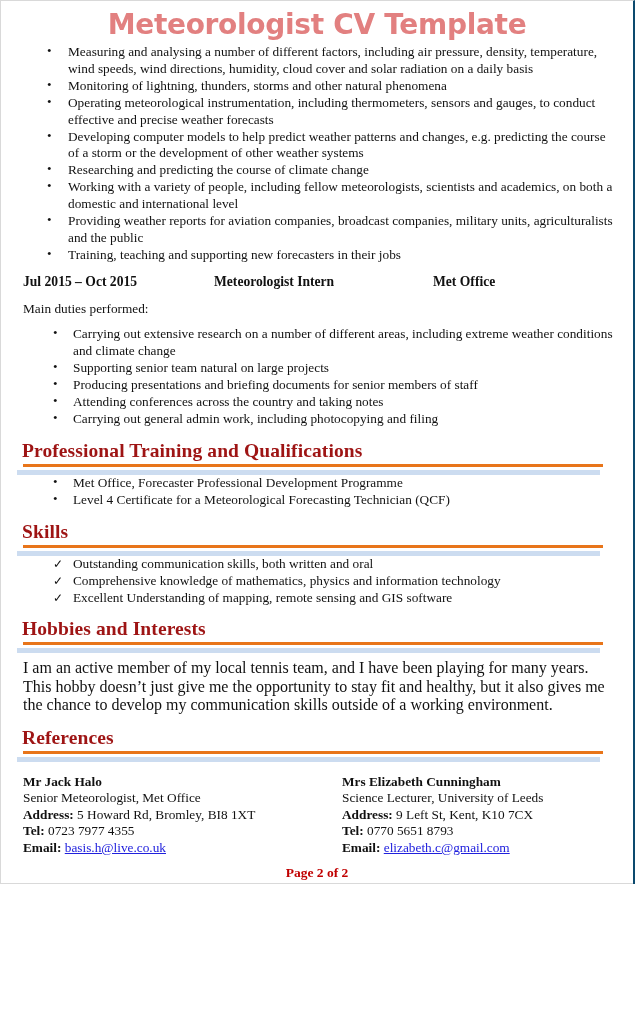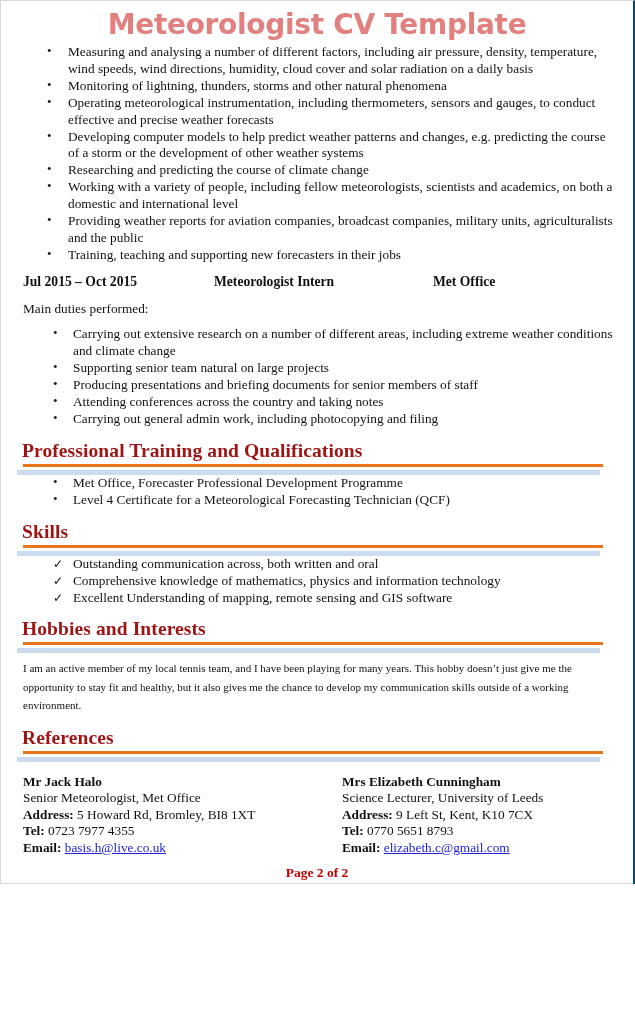--- a/index.html
+++ b/index.html
@@ -119,21 +119,21 @@
   .rule-blue {
     position: absolute;
     left: 0px;
     right: 17px;
     top: 6px;
     height: 5px;
     background: #ccdcf0;
   }
 
   .body-para {
-    font-size: 11px;
+    font-size: 16px;
     line-height: 18.4px;
     margin: 6px 0 0 6px;
     text-align: left;
   }
 
   
   .refs {
     position: relative;
     margin-top: 12px;
     min-height: 92px;
@@ -217,21 +217,21 @@
       <li>Met Office, Forecaster Professional Development Programme</li>
       <li>Level 4 Certificate for a Meteorological Forecasting Technician  (QCF)</li>
     </ul>
 
     <h2 class="section-head">Skills</h2>
     <div class="rule-wrap">
       <div class="rule-orange"></div>
       <div class="rule-blue"></div>
     </div>
     <ul class="bullets check indent">
-      <li>Outstanding communication across, both written and oral</li>
+      <li>Outstanding communication skills, both written and oral</li>
       <li>Comprehensive knowledge of mathematics, physics and information technology</li>
       <li>Excellent Understanding of mapping, remote sensing and GIS software</li>
     </ul>
 
     <h2 class="section-head">Hobbies and Interests</h2>
     <div class="rule-wrap">
       <div class="rule-orange"></div>
       <div class="rule-blue"></div>
     </div>
     <p class="body-para">I am an active member of my local tennis team, and I have been playing for many years. This hobby doesn’t just give me the opportunity to stay fit and healthy, but it also gives me the chance to develop my communication skills outside of a working environment.</p>

